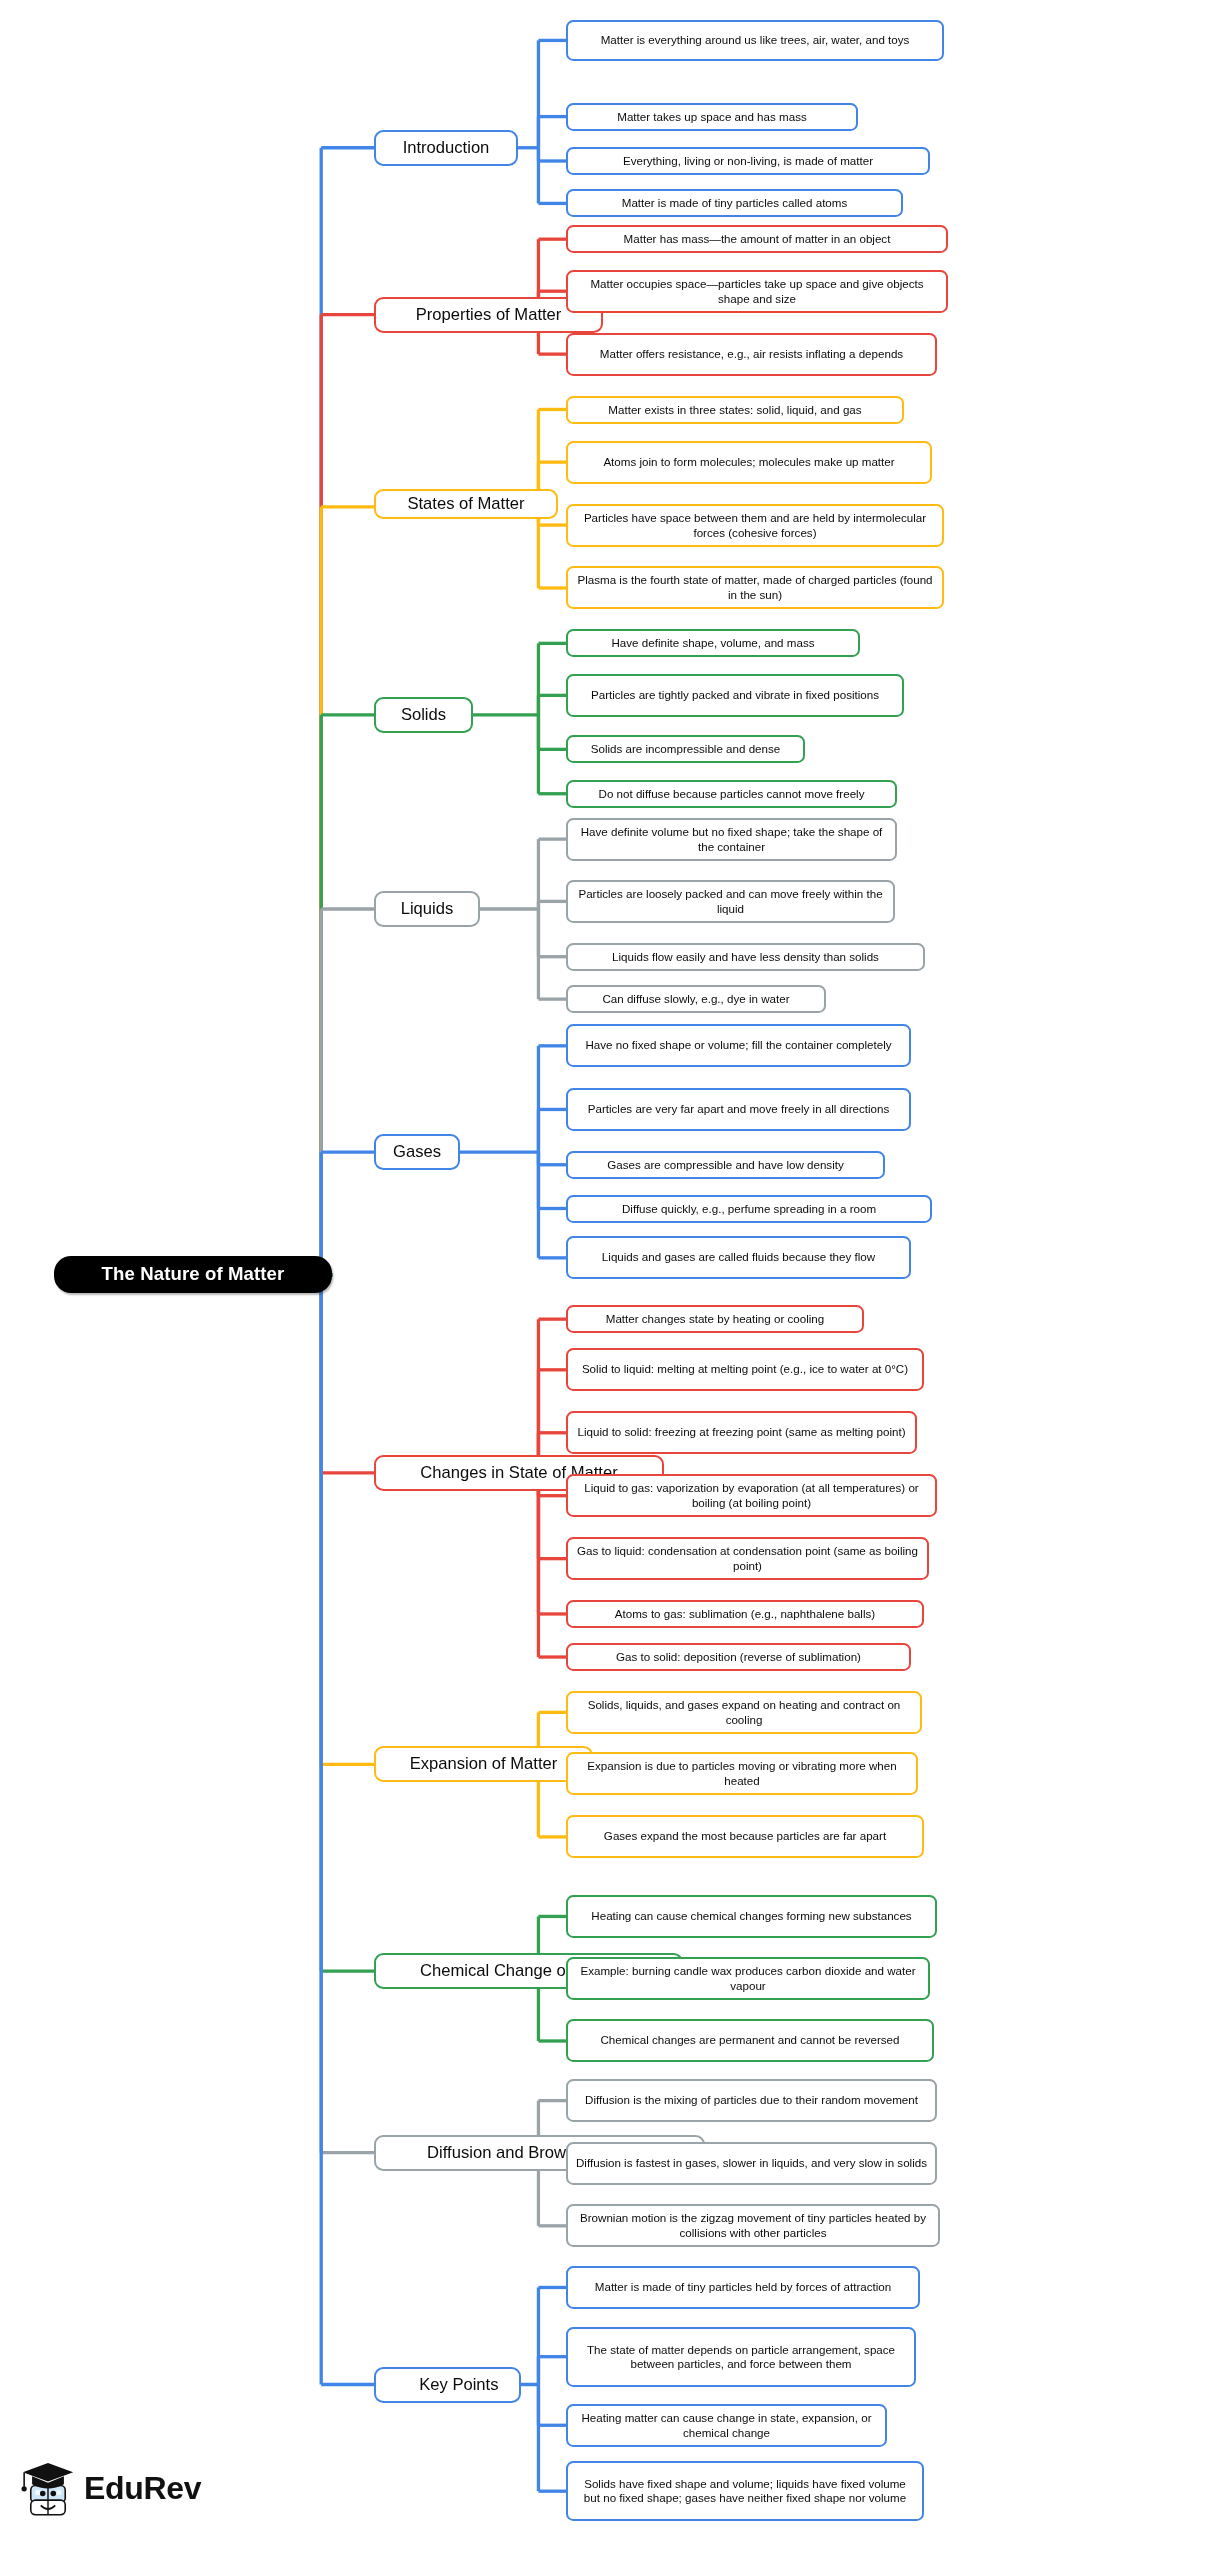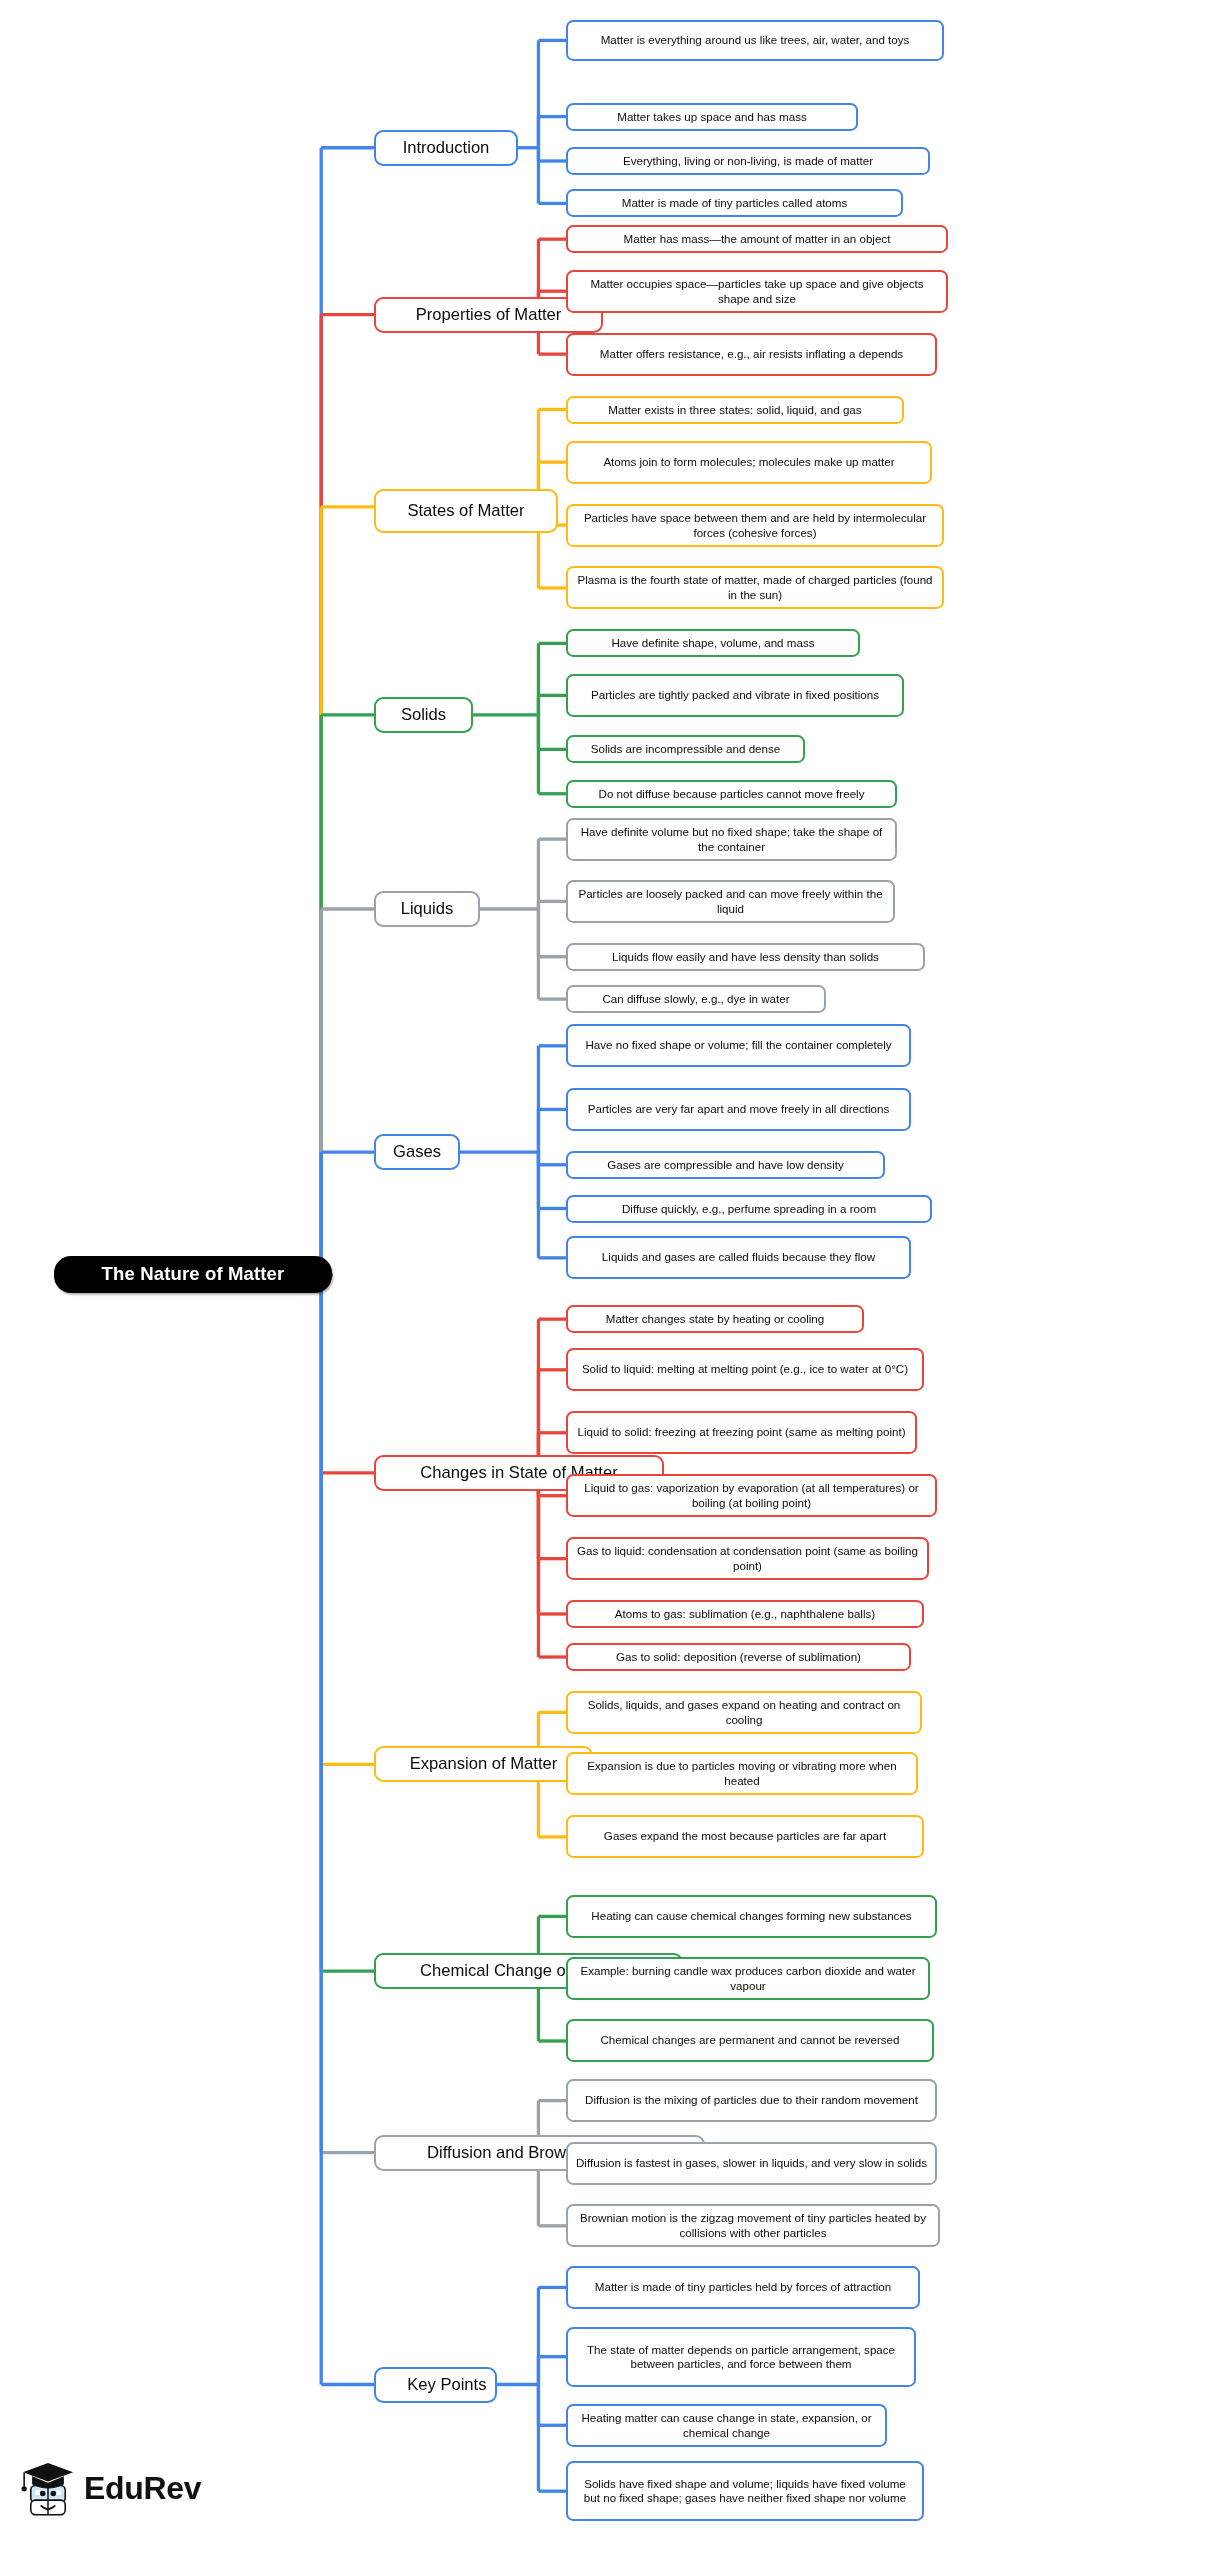--- a/index.html
+++ b/index.html
@@ -208,21 +208,21 @@
     <div class="node root" id="root-node" style="left: 54px; top: 1256px; width: 278px; height: 37px;">The Nature of Matter</div>
   <div class="node branch c-blue" style="left: 374px; top: 130px; width: 144px; height: 36px;">Introduction</div>
       <div class="node leaf c-blue" style="left: 566px; top: 20px; width: 378px; height: 41px;">Matter is everything around us like trees, air, water, and toys</div>
       <div class="node leaf c-blue" style="left: 566px; top: 103px; width: 292px; height: 28px;">Matter takes up space and has mass</div>
       <div class="node leaf c-blue" style="left: 566px; top: 147px; width: 364px; height: 28px;">Everything, living or non-living, is made of matter</div>
       <div class="node leaf c-blue" style="left: 566px; top: 189px; width: 337px; height: 28px;">Matter is made of tiny particles called atoms</div>
       <div class="node branch c-red" style="left: 374px; top: 297px; width: 229px; height: 36px;">Properties of Matter</div>
       <div class="node leaf c-red" style="left: 566px; top: 225px; width: 382px; height: 28px;">Matter has mass—the amount of matter in an object</div>
       <div class="node leaf c-red" style="left: 566px; top: 270px; width: 382px; height: 43px;">Matter occupies space—particles take up space and give objects shape and size</div>
       <div class="node leaf c-red" style="left: 566px; top: 333px; width: 371px; height: 43px;">Matter offers resistance, e.g., air resists inflating a depends</div>
-      <div class="node branch c-amber" style="left: 374px; top: 489px; width: 184px; height: 44px;">States of Matter</div>
+      <div class="node branch c-amber" style="left: 374px; top: 489px; width: 184px; height: 30px;">States of Matter</div>
       <div class="node leaf c-amber" style="left: 566px; top: 396px; width: 338px; height: 28px;">Matter exists in three states: solid, liquid, and gas</div>
       <div class="node leaf c-amber" style="left: 566px; top: 441px; width: 366px; height: 43px;">Atoms join to form molecules; molecules make up matter</div>
       <div class="node leaf c-amber" style="left: 566px; top: 504px; width: 378px; height: 43px;">Particles have space between them and are held by intermolecular forces (cohesive forces)</div>
       <div class="node leaf c-amber" style="left: 566px; top: 566px; width: 378px; height: 43px;">Plasma is the fourth state of matter, made of charged particles (found in the sun)</div>
       <div class="node branch c-green" style="left: 374px; top: 697px; width: 99px; height: 36px;">Solids</div>
       <div class="node leaf c-green" style="left: 566px; top: 629px; width: 294px; height: 28px;">Have definite shape, volume, and mass</div>
       <div class="node leaf c-green" style="left: 566px; top: 674px; width: 338px; height: 43px;">Particles are tightly packed and vibrate in fixed positions</div>
       <div class="node leaf c-green" style="left: 566px; top: 735px; width: 239px; height: 28px;">Solids are incompressible and dense</div>
       <div class="node leaf c-green" style="left: 566px; top: 780px; width: 331px; height: 28px;">Do not diffuse because particles cannot move freely</div>
       <div class="node branch c-gray" style="left: 374px; top: 891px; width: 106px; height: 36px;">Liquids</div>
@@ -249,21 +249,21 @@
       <div class="node leaf c-amber" style="left: 566px; top: 1752px; width: 352px; height: 43px;">Expansion is due to particles moving or vibrating more when heated</div>
       <div class="node leaf c-amber" style="left: 566px; top: 1815px; width: 358px; height: 43px;">Gases expand the most because particles are far apart</div>
       <div class="node branch c-green" style="left: 374px; top: 1953px; width: 309px; height: 36px;">Chemical Change on Heating</div>
       <div class="node leaf c-green" style="left: 566px; top: 1895px; width: 371px; height: 43px;">Heating can cause chemical changes forming new substances</div>
       <div class="node leaf c-green" style="left: 566px; top: 1957px; width: 364px; height: 43px;">Example: burning candle wax produces carbon dioxide and water vapour</div>
       <div class="node leaf c-green" style="left: 566px; top: 2019px; width: 368px; height: 43px;">Chemical changes are permanent and cannot be reversed</div>
       <div class="node branch c-gray" style="left: 374px; top: 2135px; width: 331px; height: 36px;">Diffusion and Brownian Motion</div>
       <div class="node leaf c-gray" style="left: 566px; top: 2079px; width: 371px; height: 43px;">Diffusion is the mixing of particles due to their random movement</div>
       <div class="node leaf c-gray" style="left: 566px; top: 2142px; width: 371px; height: 43px;">Diffusion is fastest in gases, slower in liquids, and very slow in solids</div>
       <div class="node leaf c-gray" style="left: 566px; top: 2204px; width: 374px; height: 43px;">Brownian motion is the zigzag movement of tiny particles heated by collisions with other particles</div>
-      <div class="node branch c-blue" style="left: 374px; top: 2367px; width: 123px; height: 36px; padding-left: 32px;">Key Points</div>
+      <div class="node branch c-blue" style="left: 374px; top: 2367px; width: 147px; height: 36px; padding-left: 32px;">Key Points</div>
       <div class="node leaf c-blue" style="left: 566px; top: 2266px; width: 354px; height: 43px;">Matter is made of tiny particles held by forces of attraction</div>
       <div class="node leaf c-blue" style="left: 566px; top: 2327px; width: 350px; height: 60px;">The state of matter depends on particle arrangement, space between particles, and force between them</div>
       <div class="node leaf c-blue" style="left: 566px; top: 2404px; width: 321px; height: 43px;">Heating matter can cause change in state, expansion, or chemical change</div>
       <div class="node leaf c-blue" style="left: 566px; top: 2461px; width: 358px; height: 60px;">Solids have fixed shape and volume; liquids have fixed volume but no fixed shape; gases have neither fixed shape nor volume</div>
     </div>
 
   <div id="logo">
     <span>
       <svg width="56" height="57" viewBox="0 0 84 86" xmlns="http://www.w3.org/2000/svg">
         <rect x="16" y="40" width="52" height="26" rx="7" fill="#cfe6f7" stroke="#111" stroke-width="2.4"></rect>

